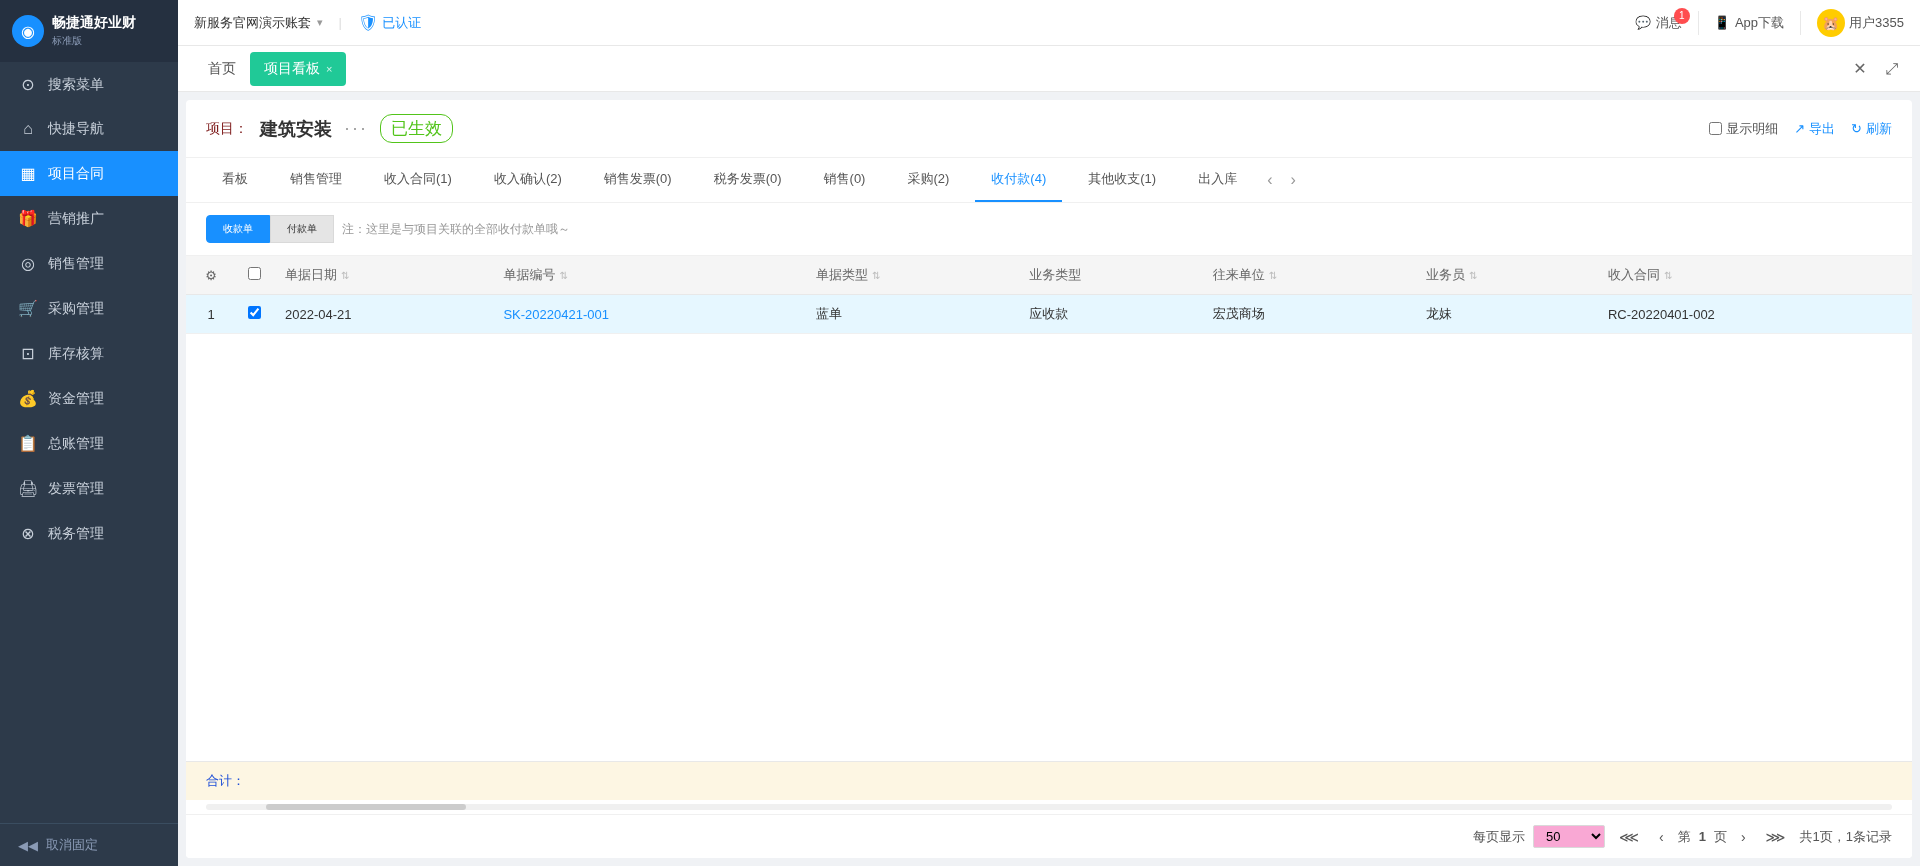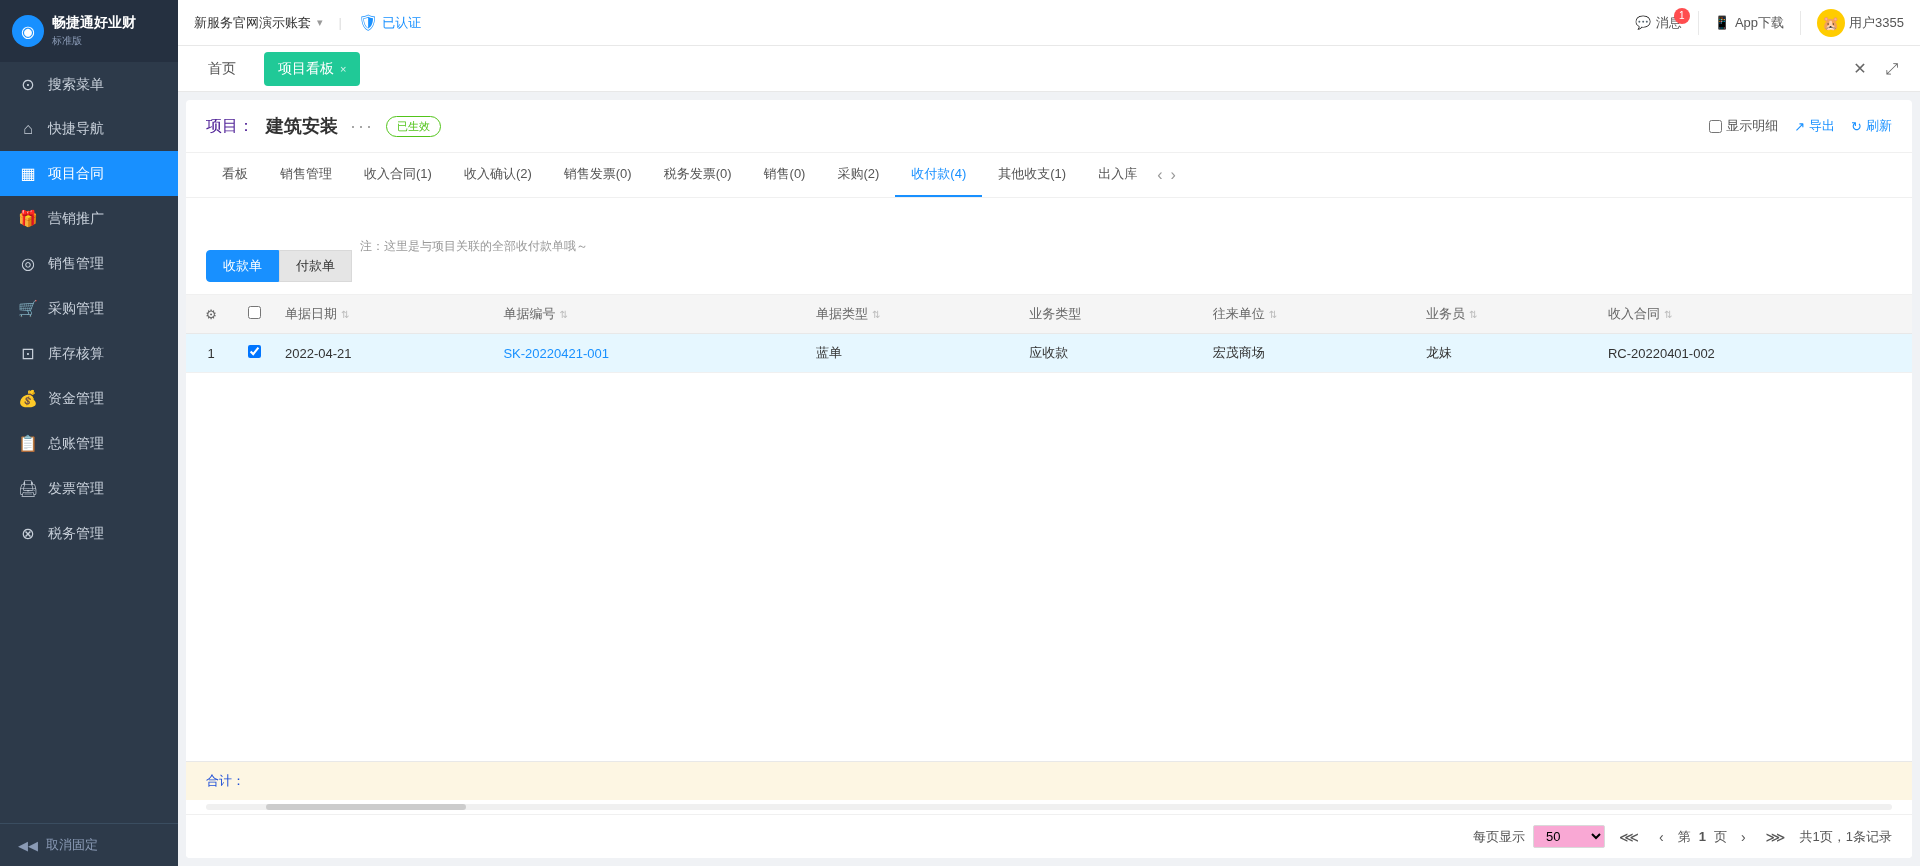--- a/index.html
+++ b/index.html
@@ -96,21 +96,21 @@
     .divider-v { width: 1px; height: 24px; background: #e8e8e8; }
 
     
     .tab-bar {
       background: #fff;
       border-bottom: 1px solid #e8e8e8;
       display: flex;
       align-items: center;
       padding: 0 16px;
       height: 46px;
-      gap: 14px;
+      gap: 0;
     }
     .tab-item {
       padding: 8px 14px;
       cursor: pointer;
       font-size: 14px;
       color: #555;
       border-radius: 2px;
       display: flex; align-items: center; gap: 6px;
     }
     .tab-item.active {
@@ -134,43 +134,43 @@
 
     
     .project-header {
       display: flex;
       align-items: center;
       padding: 14px 20px;
       border-bottom: 1px solid #f0f0f0;
       gap: 12px;
     }
     .project-title { font-size: 18px; font-weight: bold; color: #333; }
-    .project-label { font-size: 16px; color: #4c1d95; }
+    .project-label { font-size: 14px; color: #7f1d1d; }
     .project-more { color: #999; cursor: pointer; font-size: 18px; letter-spacing: 2px; }
     .status-badge {
       border: 1px solid #52c41a;
       color: #52c41a;
       border-radius: 12px;
       padding: 2px 10px;
-      font-size: 11px;
+      font-size: 17px;
     }
     .project-header-right { margin-left: auto; display: flex; align-items: center; gap: 16px; }
     .show-detail-cb { display: flex; align-items: center; gap: 4px; cursor: pointer; font-size: 13px; color: #555; }
     .export-btn, .refresh-btn {
       display: flex; align-items: center; gap: 4px;
       cursor: pointer; color: #1890ff; font-size: 13px;
     }
 
     
     .sub-nav {
       display: flex;
       align-items: center;
       padding: 0 20px;
       border-bottom: 1px solid #f0f0f0;
-      gap: 0;
+      gap: 10px;
       overflow-x: hidden;
     }
     .sub-nav-item {
       padding: 12px 16px;
       cursor: pointer;
       font-size: 13px;
       color: #555;
       white-space: nowrap;
       border-bottom: 2px solid transparent;
     }
@@ -181,23 +181,22 @@
     .tab-toggle {
       display: flex;
       padding: 12px 20px;
       gap: 0;
       align-items: center;
       border-bottom: 1px solid #f0f0f0;
     }
     .toggle-btn {
       padding: 6px 16px;
       cursor: pointer;
-      font-size: 13px;
+      font-size: 10px;
       border: 1px solid #d9d9d9;
-      margin-top: 40px;
     }
     .toggle-btn:first-child { border-radius: 4px 0 0 4px; }
     .toggle-btn:last-child { border-radius: 0 4px 4px 0; border-left: none; }
     .toggle-btn.active { background: #1890ff; color: #fff; border-color: #1890ff; }
     .toggle-btn:not(.active) { background: #e5e5e5; color: #333; }
     .tab-toggle-note { margin-left: 8px; color: #999; font-size: 12px; }
 
     
     .table-container { flex: 1; overflow: auto; }
     table { width: 100%; border-collapse: collapse; }

